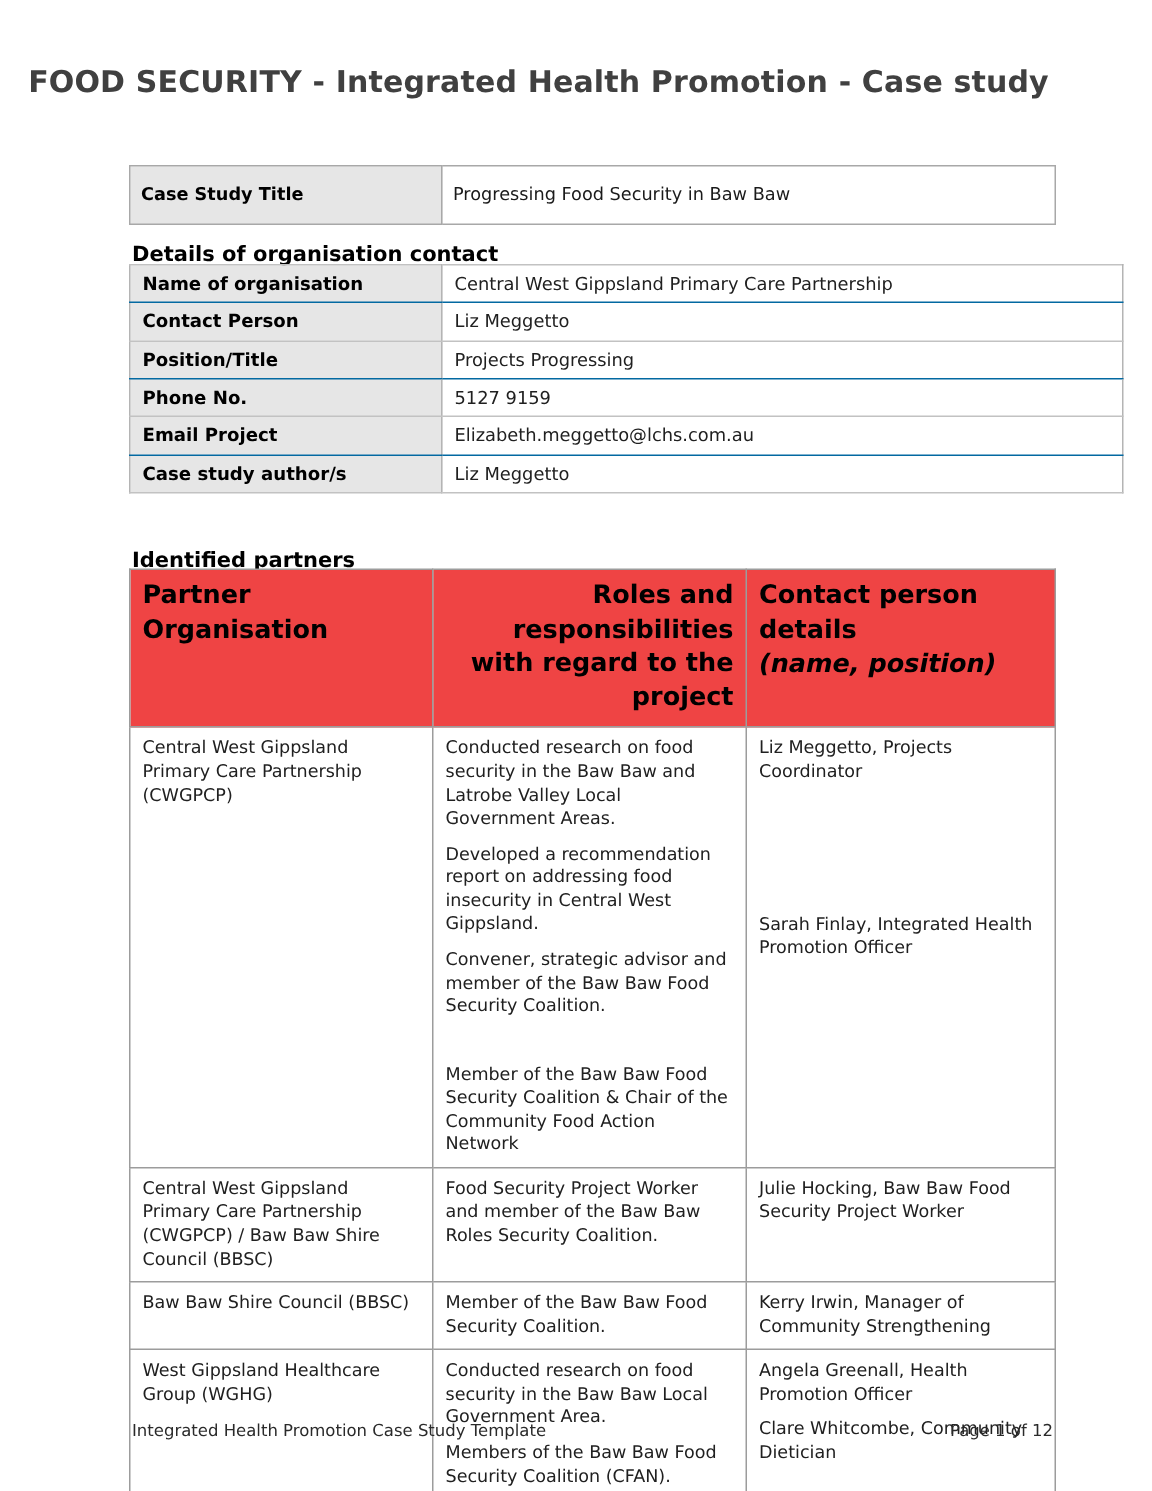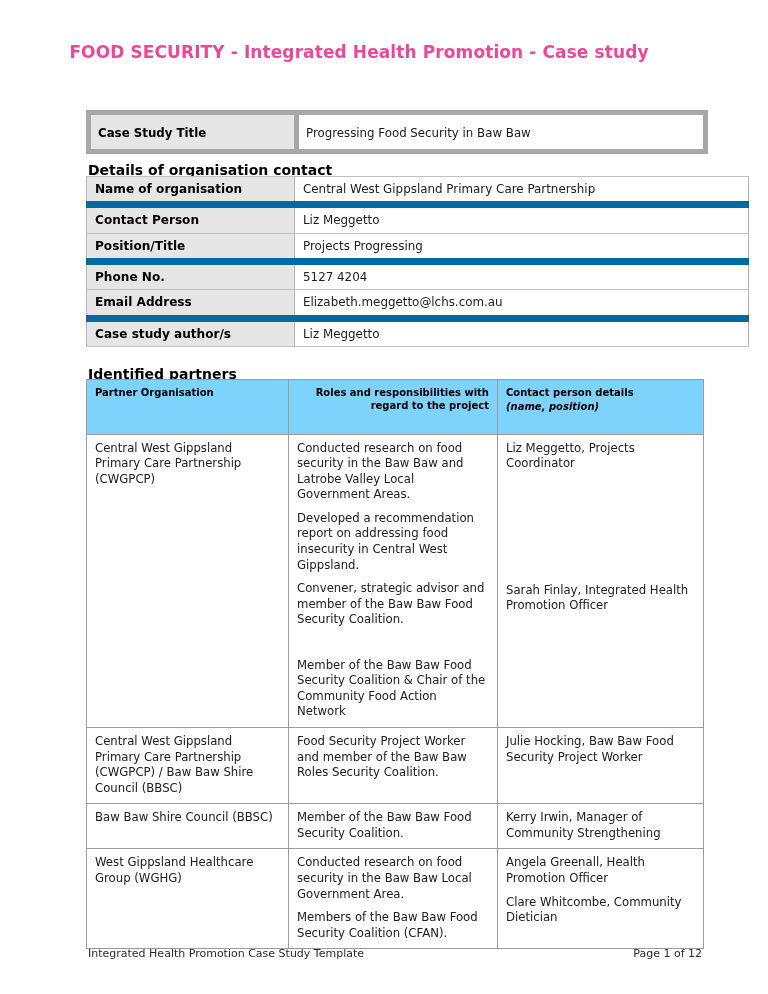--- a/index.html
+++ b/index.html
@@ -23,38 +23,38 @@
     height: 994px;
     padding: 0;
   }
 
   .doc-title {
     position: absolute;
     left: 0;
     top: 42px;
     width: 718px;
     text-align: center;
-    font-size: 17px;
+    font-size: 20px;
     font-weight: bold;
     letter-spacing: 0.1px;
-    color: #ec4899;
+    color: #404040;
   }
 
   
   .tbl {
     position: absolute;
     border-collapse: collapse;
     table-layout: fixed;
     font-size: 11.8px;
     line-height: 1.35;
   }
   .tbl td {
     vertical-align: top;
     padding: 5px 7px 6px 7px;
-    border: 5px solid #0f172a;
+    border: 1px solid #0f172a;
   }
   .shade { background: #e6e6e6; }
   .lbl { font-weight: bold; color: #000; }
 
   
   #case-title-table {
     left: 86px;
     top: 110px;
     width: 617px;
   }
@@ -81,43 +81,43 @@
     width: 617px;
   }
   #contact-table td {
     height: 24px;
     padding: 4px 7px 4px 8px;
     border-left: 1px solid #b4b4b4;
     border-right: 1px solid #b4b4b4;
     border-top: 1px solid #c2c2c2;
     border-bottom: 1px solid #c2c2c2;
   }
-  #contact-table tr.heavy td { border-bottom: 7px solid #0369a1; }
+  #contact-table tr.heavy td { border-bottom: 1px solid #0369a1; }
   #contact-table td.lbl { font-size: 12.1px; }
   #contact-table td.val { font-size: 11.9px; color: #202020; }
 
   
   #partners-table {
     left: 86px;
     top: 379px;
     width: 617px;
   }
   #partners-table td {
     border: 1px solid #9c9c9c;
     padding: 6px 8px 7px 8px;
     font-size: 11.7px;
     line-height: 1.33;
     color: #202020;
   }
   #partners-table td.hdr {
-    background: #7dd3fc;
+    background: #ef4444;
     font-weight: bold;
-    font-size: 10px;
+    font-size: 17px;
     color: #000;
-    padding-bottom: 20px;
+    padding-bottom: 8px;
   }
   #partners-table td.hdr .ital {
     font-style: italic;
     display: block;
     margin-top: 1px;
   }
   #partners-table p {
     margin: 0 0 8px 0;
   }
   #partners-table p:last-child { margin-bottom: 0; }
@@ -160,24 +160,24 @@
     <tr>
       <td class="shade lbl">Contact Person</td>
       <td class="val">Liz Meggetto</td>
     </tr>
     <tr class="heavy">
       <td class="shade lbl">Position/Title</td>
       <td class="val">Projects Progressing</td>
     </tr>
     <tr>
       <td class="shade lbl">Phone No.</td>
-      <td class="val">5127 4204</td>
+      <td class="val">5127 9159</td>
     </tr>
     <tr class="heavy">
-      <td class="shade lbl">Email Address</td>
+      <td class="shade lbl">Email Project</td>
       <td class="val">Elizabeth.meggetto@lchs.com.au</td>
     </tr>
     <tr>
       <td class="shade lbl">Case study author/s</td>
       <td class="val">Liz Meggetto</td>
     </tr>
   </tbody>
     </table>
 
   <div class="sec-head" id="head-partners">Identified partners</div>
@@ -198,21 +198,21 @@
         <p>Central West Gippsland Primary Care Partnership (CWGPCP)</p>
       </td>
       <td>
         <p>Conducted research on food security in the Baw Baw and Latrobe Valley Local Government Areas.</p>
         <p>Developed a recommendation report on addressing food insecurity in Central West Gippsland.</p>
         <p>Convener, strategic advisor and member of the Baw Baw Food Security Coalition.</p>
         <p class="gap-before">Member of the Baw Baw Food Security Coalition &amp; Chair of the Community Food Action Network</p>
       </td>
       <td>
         <p>Liz Meggetto, Projects Coordinator</p>
-        <p style="margin-top:111px;">Sarah Finlay, Integrated Health Promotion Officer</p>
+        <p style="margin-top:86px;">Sarah Finlay, Integrated Health Promotion Officer</p>
       </td>
     </tr>
 
     <tr>
       <td>
         <p>Central West Gippsland Primary Care Partnership (CWGPCP) / Baw Baw Shire Council (BBSC)</p>
       </td>
       <td>
         <p>Food Security Project Worker and member of the Baw Baw Roles Security Coalition.</p>
       </td>

